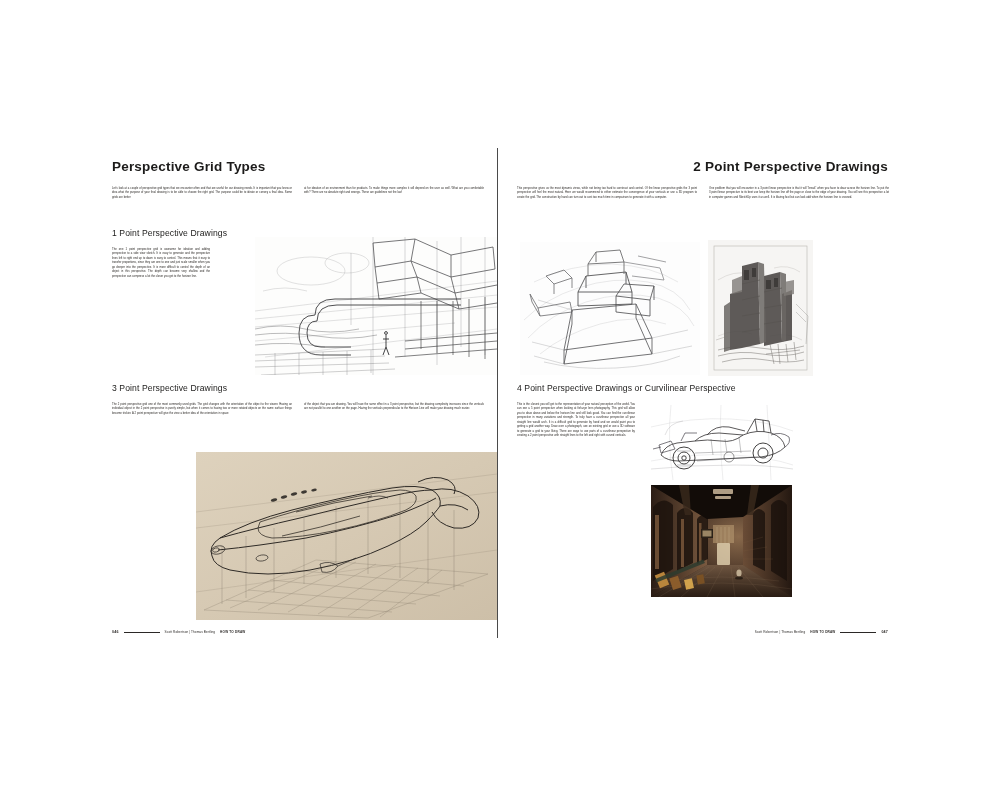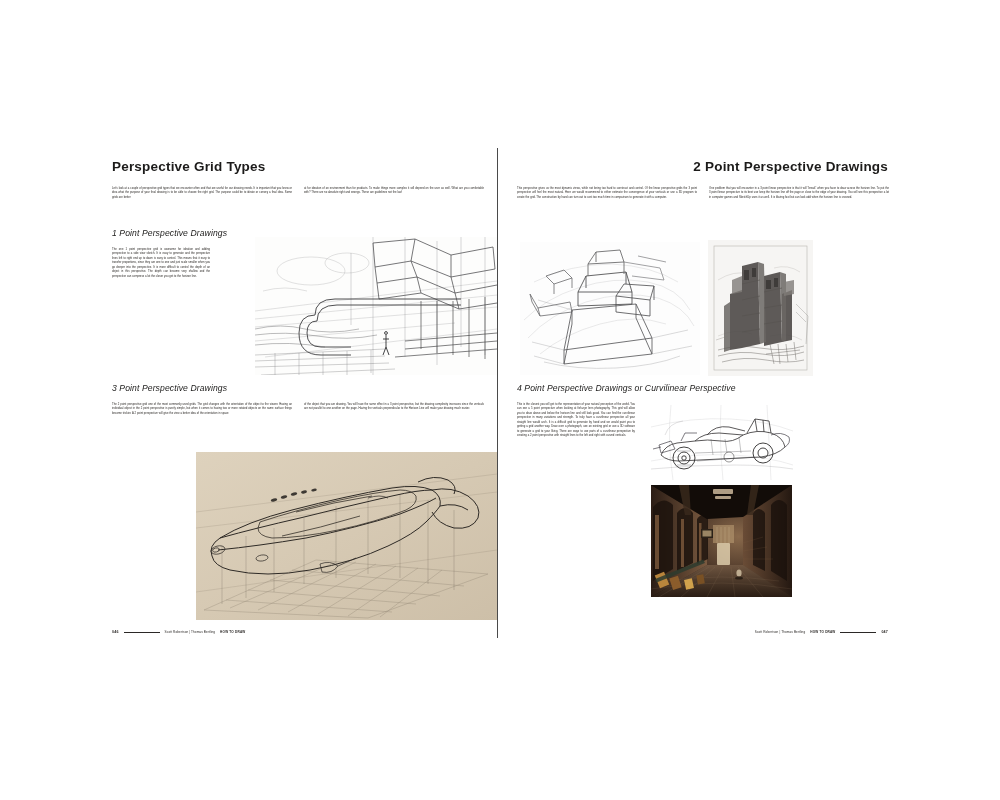--- a/index.html
+++ b/index.html
@@ -52,21 +52,20 @@
     margin: 0;
     line-height: 1.1;
   }
   .section-head {
     font-size: 8.6px;
     font-weight: normal;
     letter-spacing: 0.1px;
     color: #1c1b1a;
     margin: 0;
     line-height: 1.1;
-    font-style: italic;
   }
   .body-col {
     font-size: 2.75px;
     line-height: 1.62;
     text-align: justify;
     color: #2a2724;
     word-spacing: 0.1px;
   }
   .body-col p { margin: 0 0 3px 0; }
 

